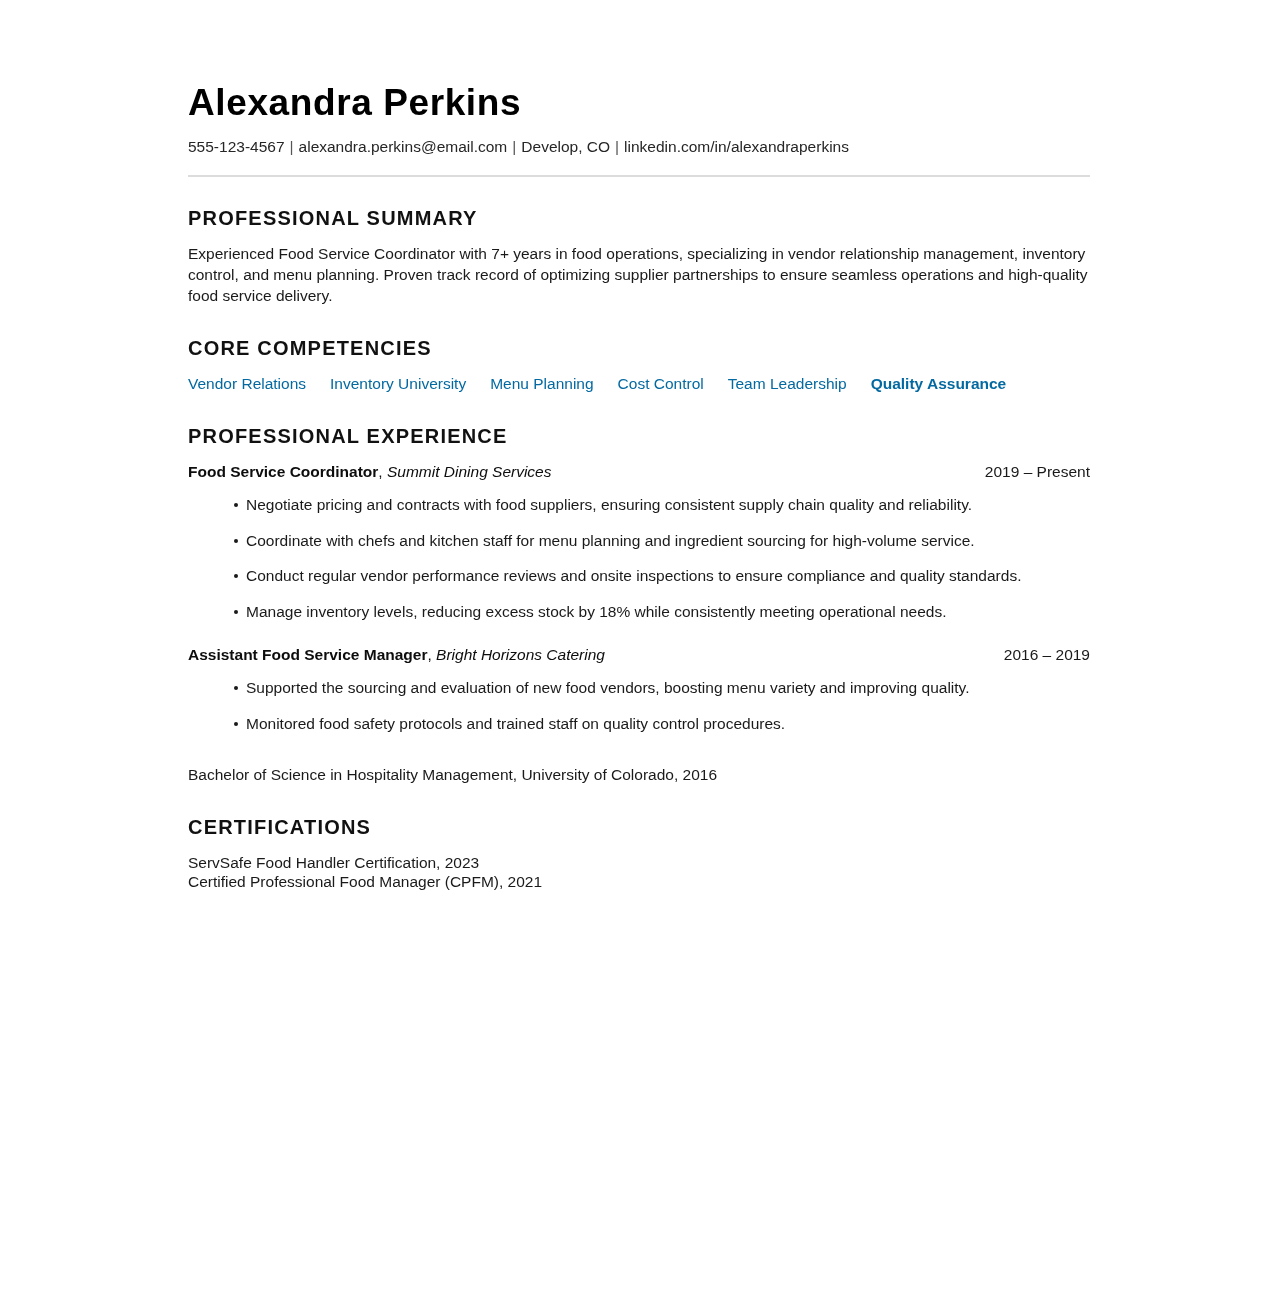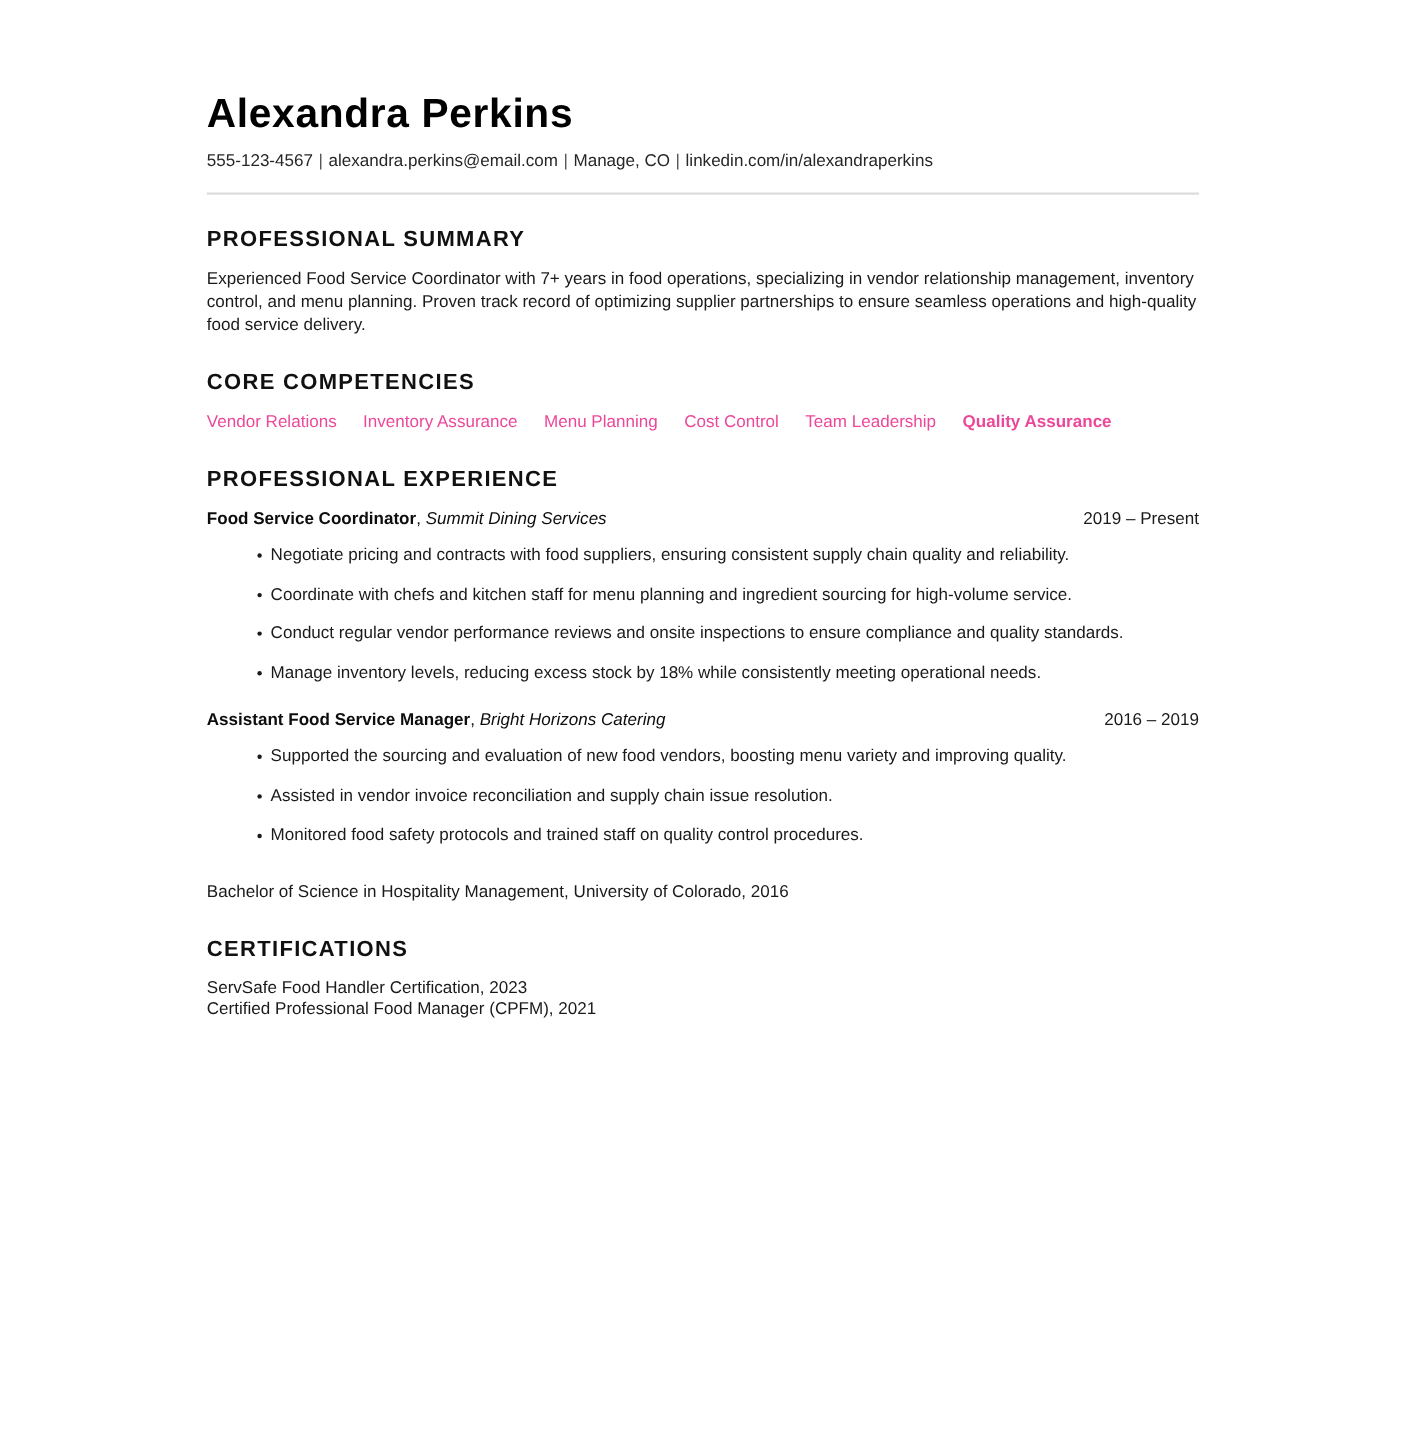--- a/index.html
+++ b/index.html
@@ -74,21 +74,21 @@
 
   
   .competencies {
     display: flex;
     flex-wrap: wrap;
     align-items: baseline;
   }
   .competency {
     font-size: 15.5px;
     line-height: 1.35;
-    color: #ec4899;
+    color: #0369a1;
     margin-right: 24px;
     white-space: nowrap;
   }
   .competency:last-child { margin-right: 16px; font-weight: bold; }
 
   
   .job {
     margin-top: 2px;
   }
   .job + .job {
@@ -154,35 +154,35 @@
 </style>
 </head>
 <body>
 
 <div class="page">
   <div class="sheet">
 
     <div>
       <h1 class="name">Alexandra Perkins</h1>
       <p class="contact">
-        <span>555-123-4567</span><span class="sep">|</span><span>alexandra.perkins@email.com</span><span class="sep">|</span><span>Manage, CO</span><span class="sep">|</span><span>linkedin.com/in/alexandraperkins</span>
+        <span>555-123-4567</span><span class="sep">|</span><span>alexandra.perkins@email.com</span><span class="sep">|</span><span>Develop, CO</span><span class="sep">|</span><span>linkedin.com/in/alexandraperkins</span>
       </p>
       <hr class="rule">
     </div>
 
     <div class="section">
       <h2 class="section-title">PROFESSIONAL SUMMARY</h2>
       <p class="body-text">Experienced Food Service Coordinator with 7+ years in food operations, specializing in vendor relationship management, inventory control, and menu planning. Proven track record of optimizing supplier partnerships to ensure seamless operations and high-quality food service delivery.</p>
     </div>
 
     <div class="section">
       <h2 class="section-title">CORE COMPETENCIES</h2>
       <div class="competencies">
         <span class="competency">Vendor Relations</span>
-        <span class="competency">Inventory Assurance</span>
+        <span class="competency">Inventory University</span>
         <span class="competency">Menu Planning</span>
         <span class="competency">Cost Control</span>
         <span class="competency">Team Leadership</span>
         <span class="competency">Quality Assurance</span>
       </div>
     </div>
 
     <div class="section">
       <h2 class="section-title">PROFESSIONAL EXPERIENCE</h2>
 
@@ -199,21 +199,20 @@
         </ul>
       </div>
 
       <div class="job">
         <div class="job-head">
           <div class="job-heading"><span class="job-title">Assistant Food Service Manager</span><span>,</span> <span class="job-company">Bright Horizons Catering</span></div>
           <div class="job-dates">2016 – 2019</div>
         </div>
         <ul class="bullets">
           <li>Supported the sourcing and evaluation of new food vendors, boosting menu variety and improving quality.</li>
-          <li>Assisted in vendor invoice reconciliation and supply chain issue resolution.</li>
           <li>Monitored food safety protocols and trained staff on quality control procedures.</li>
         </ul>
       </div>
     </div>
 
     <div class="section">
       <p class="body-text">Bachelor of Science in Hospitality Management, University of Colorado, 2016</p>
     </div>
 
     <div class="section">

